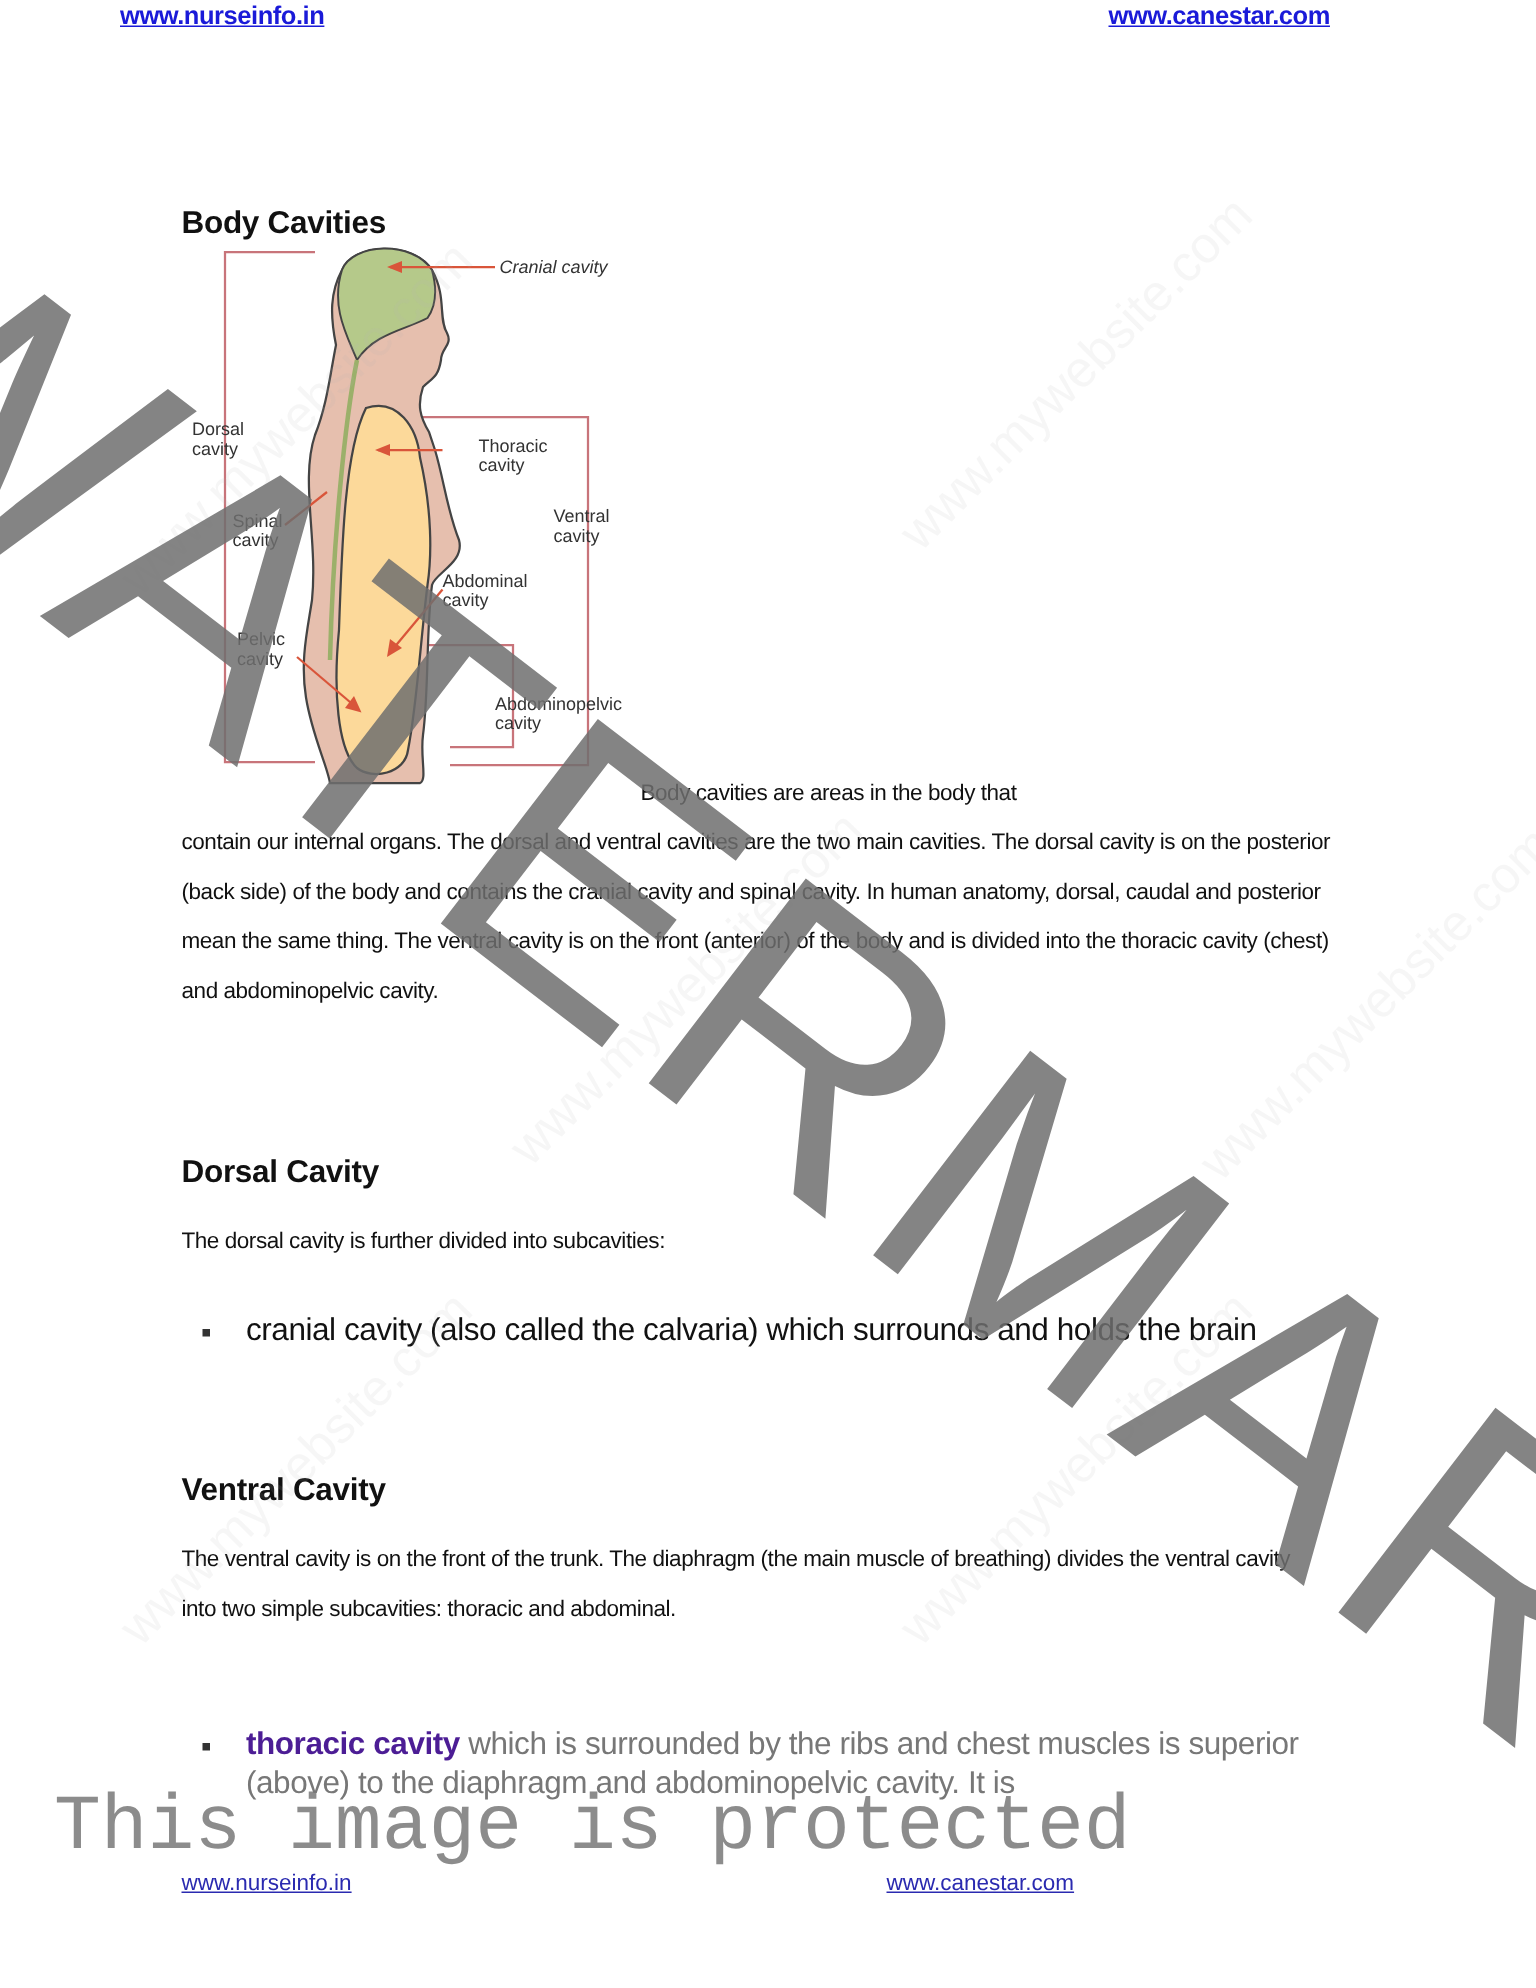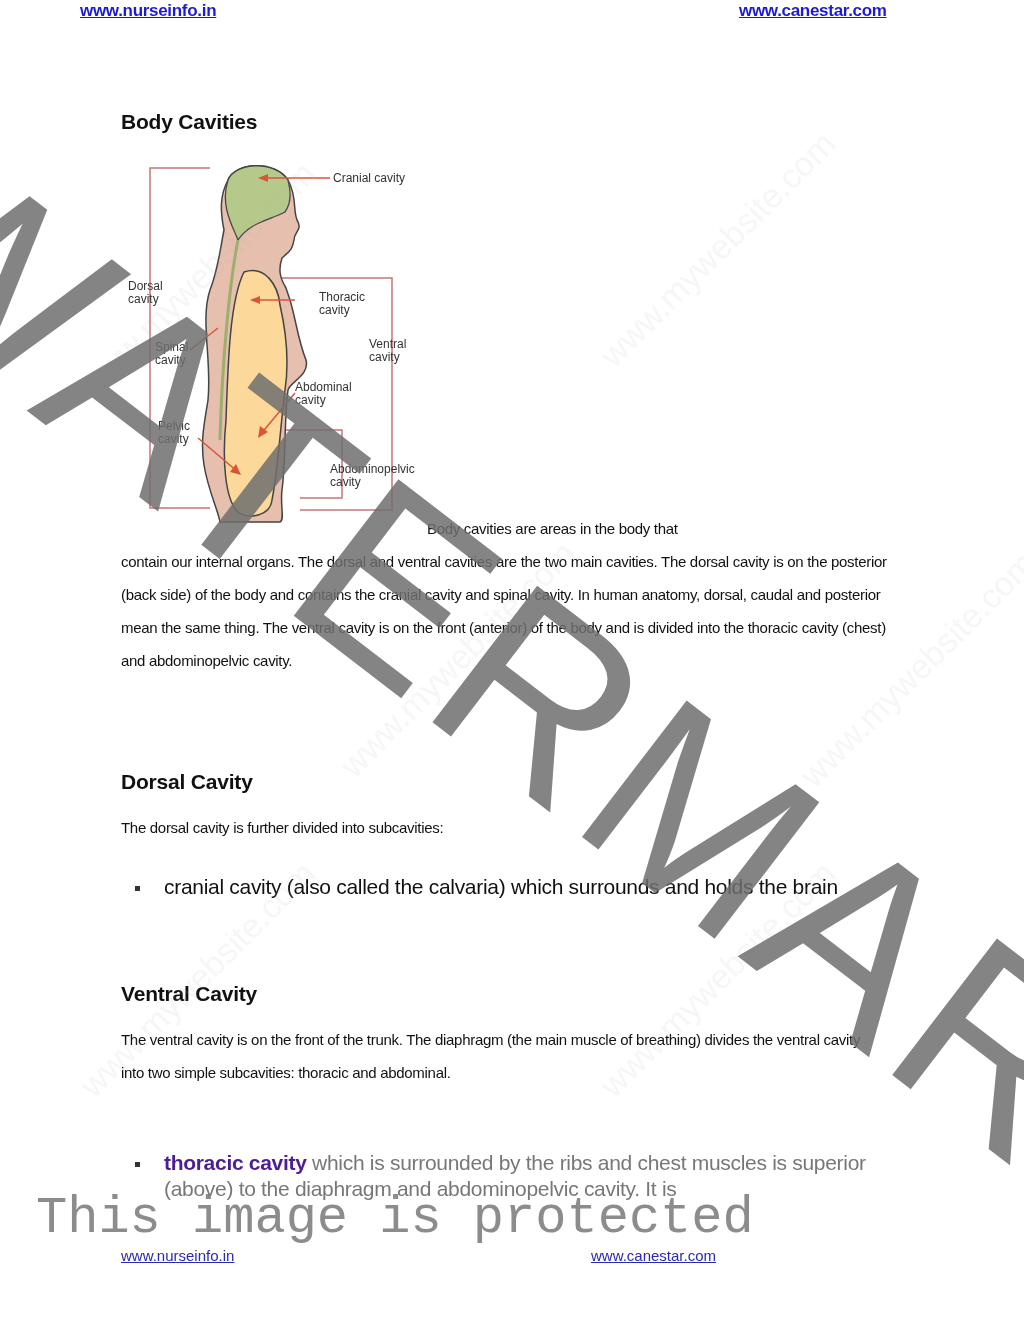--- a/index.html
+++ b/index.html
@@ -50,21 +50,21 @@
     transform: rotate(-45deg); white-space: nowrap; pointer-events: none;
   }
   .fig-label { position: absolute; font-size: 12px; color: #333; line-height: 13px; }
 </style>
 </head>
 <body>
 
 <a class="abs hdr-link" style="left:80px; top:1px;">www.nurseinfo.in</a>
 <a class="abs hdr-link" style="left:739px; top:1px;">www.canestar.com</a>
 
-<h2 class="abs sec" style="left:121px; top:110px;text-align:right;">Body Cavities</h2>
+<h2 class="abs sec" style="left:121px; top:137px;text-align:right;">Body Cavities</h2>
 
 <div class="abs" style="left:120px; top:160px; width:310px; height:370px;">
   <svg width="310" height="370" viewBox="0 0 310 370">
 
     <polyline points="90,8 30,8 30,348 90,348" fill="none" stroke="#c8747a" stroke-width="1.5"></polyline>
     <polyline points="160,118 272,118 272,350 180,350" fill="none" stroke="#c8747a" stroke-width="1.5"></polyline>
     <polyline points="155,270 222,270 222,338 180,338" fill="none" stroke="#c8747a" stroke-width="1.5"></polyline>
 
     <path d="M108,20 C115,2 155,0 168,20 C178,38 172,52 178,62 C182,70 174,72 174,80 C172,92 168,92 162,98 C158,110 160,118 166,128 L170,140 C176,160 178,180 186,200 C190,215 170,222 168,230 C164,260 166,300 162,330 C160,345 165,360 160,362 L100,362 C98,350 88,330 84,305 C80,280 85,260 88,240 C92,200 80,160 90,130 C98,110 100,90 104,70 C100,50 100,35 108,20 Z" fill="#e6bfae" stroke="#444" stroke-width="1.5"></path>
 
@@ -77,21 +77,21 @@
     <line x1="210" y1="18" x2="140" y2="18" stroke="#d9553a" stroke-width="1.5"></line>
     <polygon points="138,18 148,14 148,22" fill="#d9553a"></polygon>
     <line x1="175" y1="140" x2="132" y2="140" stroke="#d9553a" stroke-width="1.5"></line>
     <polygon points="130,140 140,136 140,144" fill="#d9553a"></polygon>
     <line x1="70" y1="190" x2="98" y2="168" stroke="#d9553a" stroke-width="1.5"></line>
     <line x1="175" y1="233" x2="140" y2="275" stroke="#d9553a" stroke-width="1.5"></line>
     <polygon points="138,278 140,266 148,272" fill="#d9553a"></polygon>
     <line x1="78" y1="278" x2="118" y2="312" stroke="#d9553a" stroke-width="1.5"></line>
     <polygon points="121,315 110,312 116,304" fill="#d9553a"></polygon>
   </svg>
-  <div class="fig-label" style="left:213px; top:12px;">Cranial cavity</div>
+  <div class="fig-label" style="left:213px; top:12px;font-style:italic;">Cranial cavity</div>
   <div class="fig-label" style="left:8px; top:120px;"><span>Dorsal</span><br><span>cavity</span></div>
   <div class="fig-label" style="left:175px; top:131px;margin-left:24px;"><span>Thoracic</span><br><span>cavity</span></div>
   <div class="fig-label" style="left:35px; top:181px;"><span>Spinal</span><br><span>cavity</span></div>
   <div class="fig-label" style="left:249px; top:178px;"><span>Ventral</span><br><span>cavity</span></div>
   <div class="fig-label" style="left:175px; top:221px;"><span>Abdominal</span><br><span>cavity</span></div>
   <div class="fig-label" style="left:38px; top:260px;"><span>Pelvic</span><br><span>cavity</span></div>
   <div class="fig-label" style="left:162px; top:303px;margin-left:48px;"><span>Abdominopelvic</span><br><span>cavity</span></div>
 </div>
 
 <div class="abs para" style="left:427px; top:512px; width:460px;">Body cavities are areas in the body that</div>

